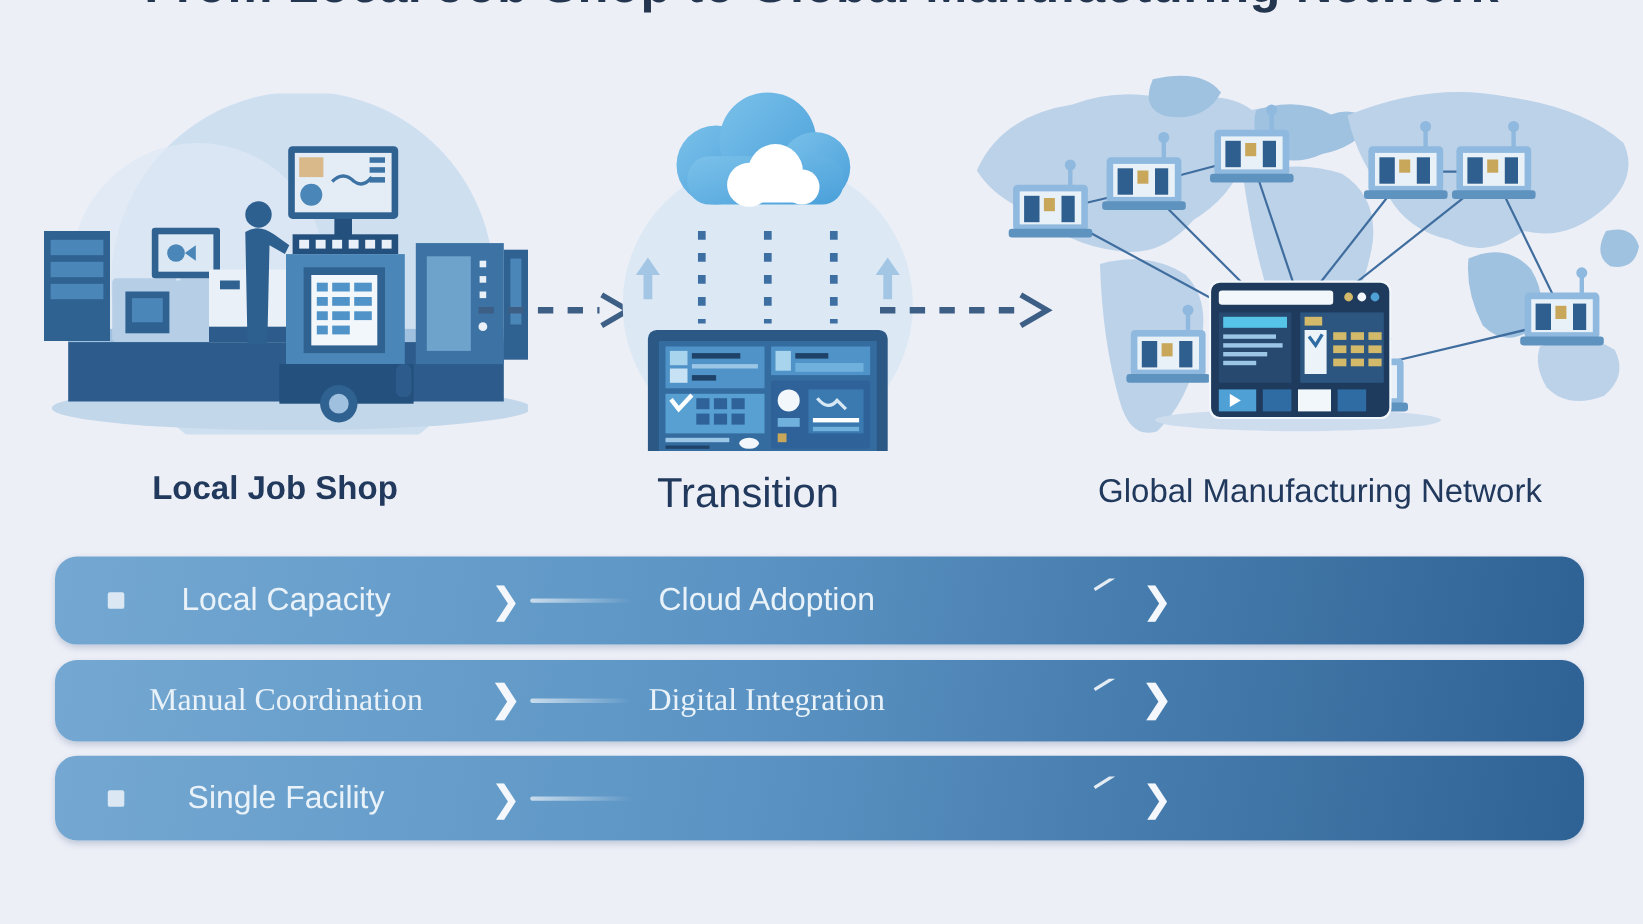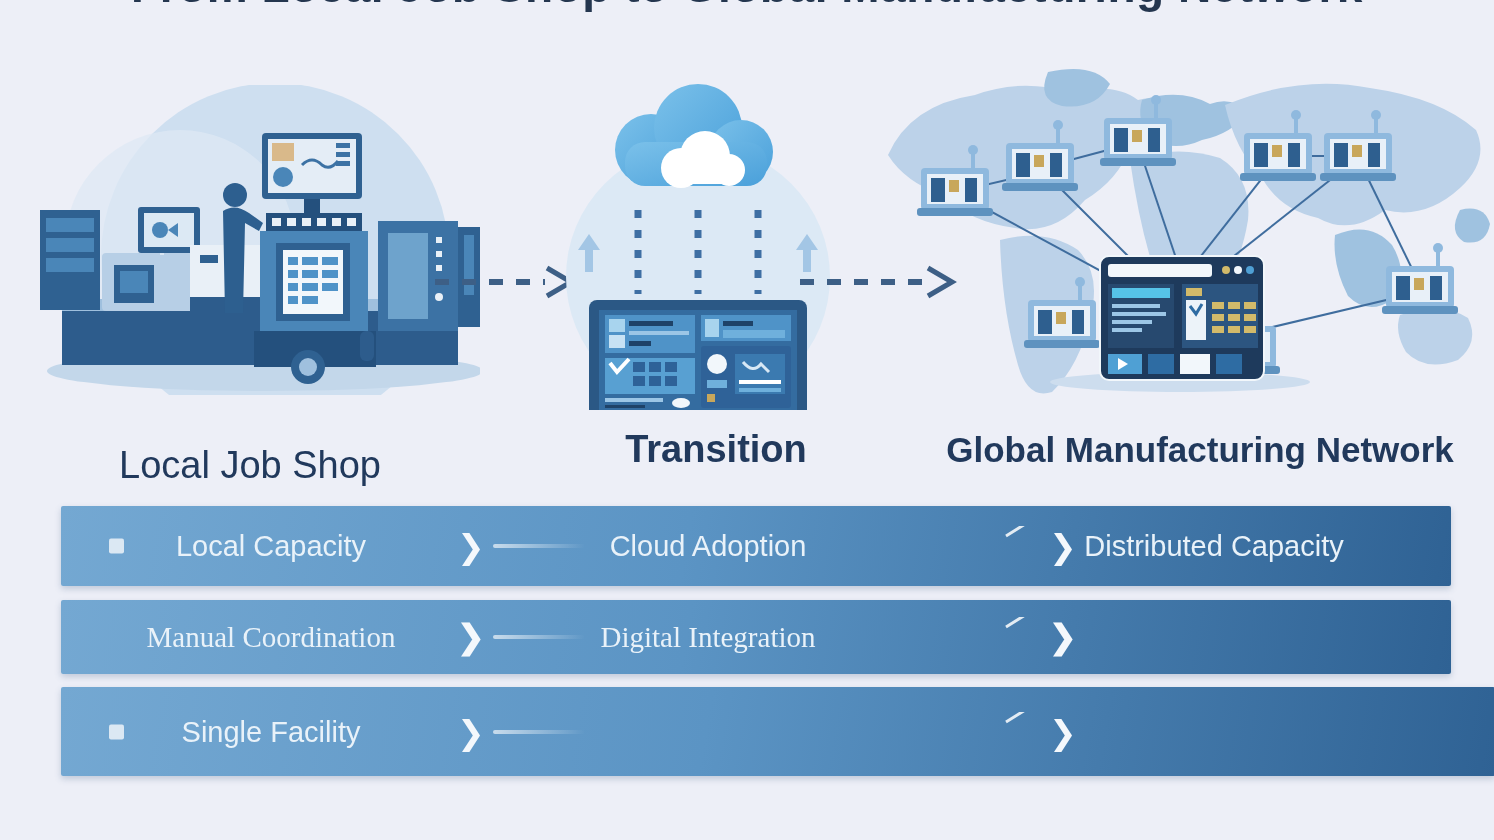--- a/index.html
+++ b/index.html
@@ -11,33 +11,32 @@
   
   .cropped-title{
     position:absolute;top:-41px;left:0;width:100%;
     text-align:center;font-size:46px;font-weight:700;color:#24364f;
     letter-spacing:.5px;white-space:nowrap;margin:0;
   }
   
   .illus{position:absolute;}
   
   .stage-title{position:absolute;text-align:center;color:#21395c;}
-  .st-1{top:444px;left:50px;width:400px;font-size:38px;font-weight:400;}
-  .st-2{top:428px;left:566px;width:300px;font-size:38px;font-weight:700;}
-  .st-3{top:430px;left:930px;width:540px;font-size:35px;font-weight:700;}
+  .st-1{top:428px;left:50px;width:400px;font-size:30px;font-weight:700;}
+  .st-2{top:428px;left:530px;width:300px;font-size:38px;font-weight:400;}
+  .st-3{top:430px;left:930px;width:540px;font-size:30px;font-weight:400;}
   
   .bar{
-    position:absolute;left:50px;width:1390px;border-radius:2px;
+    position:absolute;left:50px;width:1390px;border-radius:20px;
     background:linear-gradient(100deg,#74a8d2 0%,#5b94c4 45%,#2f6294 100%);
     box-shadow:0 3px 6px rgba(60,90,130,.25);
-    margin-left:11px;
   }
   .bar-0{top:506px;height:80px;}
   .bar-1{top:600px;height:74px;font-family:Liberation Serif, serif;}
-  .bar-2{top:687px;height:89px;padding-left:44px;}
+  .bar-2{top:687px;height:77px;}
   .bar *{position:absolute;top:50%;transform:translateY(-50%);}
   .bullet{
     left:48px;width:15px;height:15px;background:#dbe8f3;border-radius:2px;
   }
   .lbl{color:#e9f2f9;font-size:29px;white-space:nowrap;text-align:center;}
   .l1{left:60px;width:300px;}
   .l2{left:450px;width:394px;}
   .l3{left:960px;width:386px;}
   .chev{color:#f4f8fc;font-size:33px;font-weight:700;line-height:1;}
   .c1{left:396px;}
@@ -328,21 +327,20 @@
     <defs>
         <linearGradient id="lg0" x1="0" y1="0" x2="1" y2="0">
       <stop offset="0" stop-color="rgba(255,255,255,.3)"></stop>
           <stop offset="1" stop-color="rgba(255,255,255,.85)"></stop>
     </linearGradient>
       </defs>
     <line x1="0" y1="20" x2="150" y2="20" stroke="url(#lg0)" stroke-width="3"></line>
     <path d="M150 10 L166 20 L150 30" stroke="rgba(255,255,255,.85)" stroke-width="3" fill="none"></path>
   </svg>
   <span class="chev c2">❯</span>
-  <span class="lbl l3">Distributed Capacity</span>
 </div>
 
 <div class="bar bar-1">
 
   <span class="lbl l1">Manual Coordination</span>
   <span class="chev c1">❯</span>
   <span class="fade-line"></span>
   <span class="lbl l2">Digital Integration</span>
   <svg class="arrow2-svg" viewBox="0 0 180 40">
     <defs>

